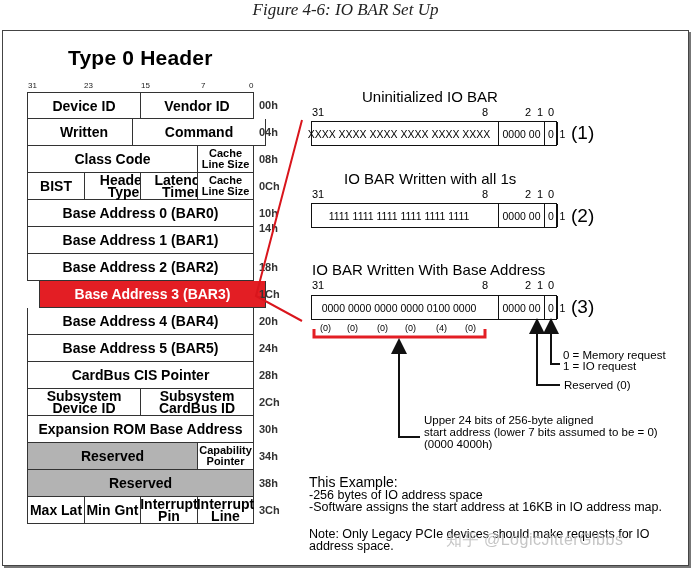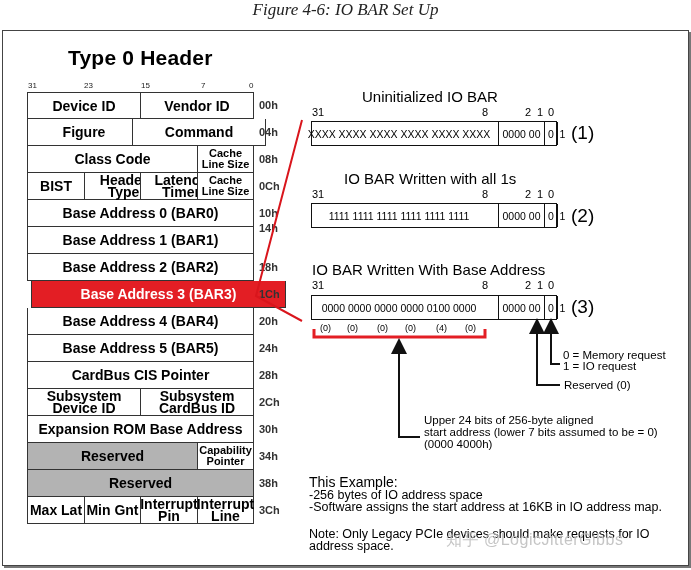--- a/index.html
+++ b/index.html
@@ -43,21 +43,21 @@
 <span class="bitnum" style="left:249px">0</span>
 
 <div class="tbl">
 
   <div class="row" style="top:0">
     <div class="cell" style="left:0;width:114px">Device ID</div>
     <div class="cell" style="left:113px;width:114px">Vendor ID</div>
   </div>
 
   <div class="row" style="top:27px">
-    <div class="cell" style="left:0;width:114px;border-top:none">Figure</div>
+    <div class="cell" style="left:0;width:114px;border-top:none">Written</div>
     <div class="cell" style="left:105px;width:134px;border-top:none">Command</div>
   </div>
 
   <div class="row" style="top:54px">
     <div class="cell" style="left:0;width:171px;border-top:none">Class Code</div>
     <div class="cell small" style="left:170px;width:57px;border-top:none">Cache Line Size</div>
   </div>
 
   <div class="row" style="top:81px">
     <div class="cell" style="left:0;width:58px;border-top:none">BIST</div>
@@ -72,21 +72,21 @@
 
   <div class="row" style="top:135px">
     <div class="cell" style="left:0;width:227px;border-top:none">Base Address 1 (BAR1)</div>
   </div>
 
   <div class="row" style="top:162px">
     <div class="cell" style="left:0;width:227px;border-top:none">Base Address 2 (BAR2)</div>
   </div>
 
   <div class="row" style="top:189px">
-    <div class="cell red" style="left:4px;width:255px;border-top:none">Base Address 3 (BAR3)</div>
+    <div class="cell red" style="left:12px;width:227px;border-top:none">Base Address 3 (BAR3)</div>
   </div>
 
   <div class="row" style="top:216px">
     <div class="cell" style="left:0;width:227px;border-top:none">Base Address 4 (BAR4)</div>
   </div>
 
   <div class="row" style="top:243px">
     <div class="cell" style="left:0;width:227px;border-top:none">Base Address 5 (BAR5)</div>
   </div>
 

